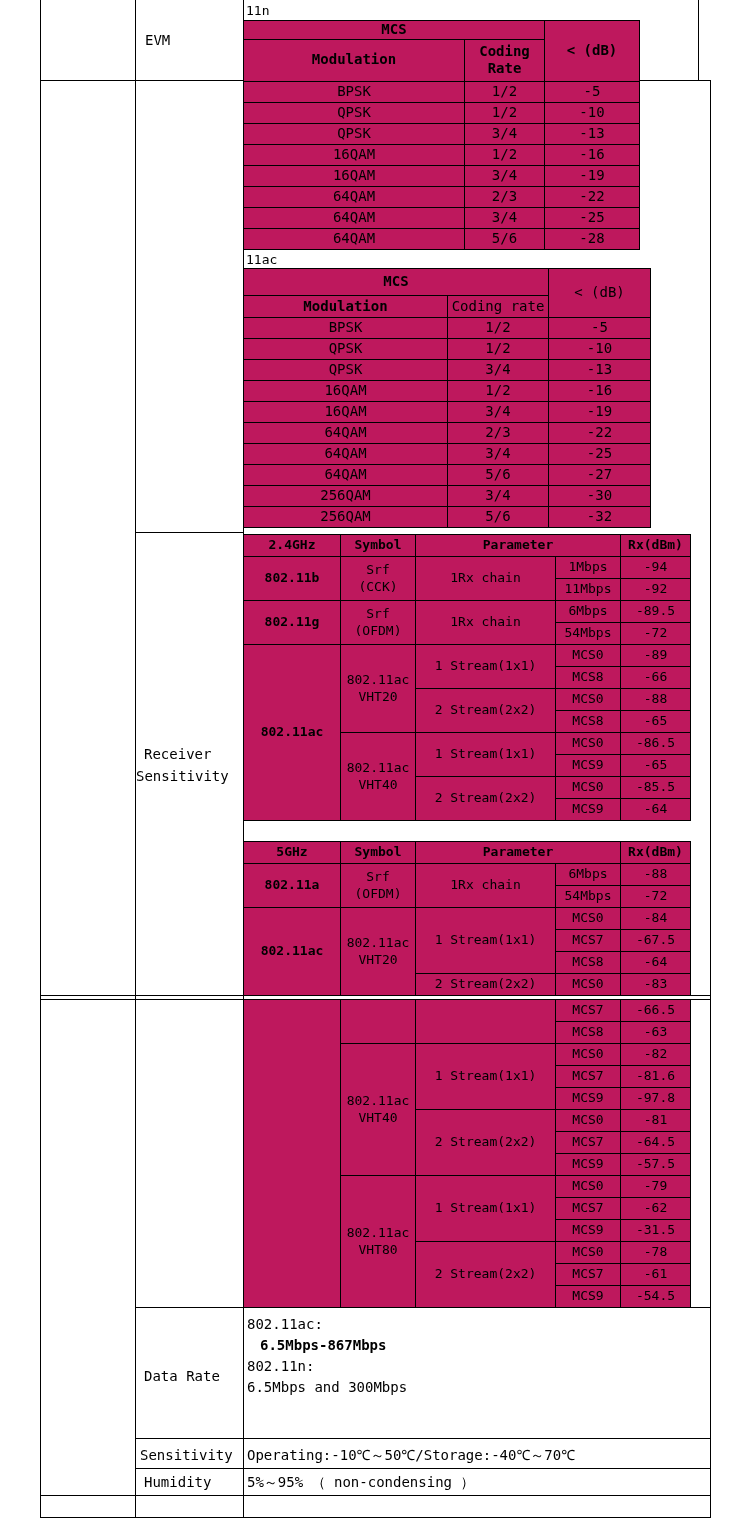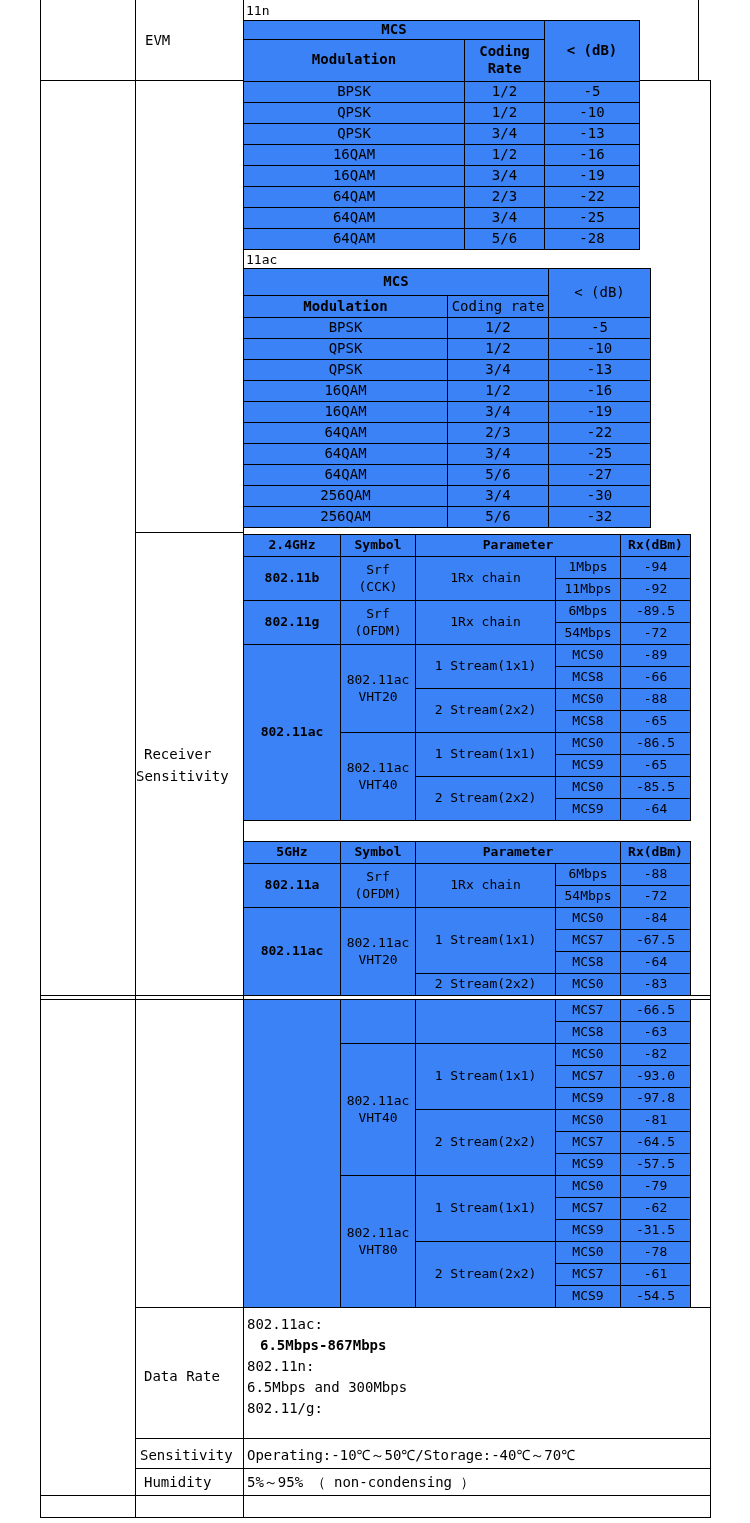--- a/index.html
+++ b/index.html
@@ -2,21 +2,21 @@
 <html><head>
 <meta charset="utf-8">
 <style>
   html,body{margin:0;padding:0;background:#fff;}
   .page{position:relative;width:750px;height:1523px;background:#fff;color:#000;
         font-family:"DejaVu Sans Mono","Liberation Mono",monospace;}
   .ln{position:absolute;background:#000;}
   .abs{position:absolute;white-space:nowrap;}
   .f14{font-size:14px;line-height:18px;}
   .f13{font-size:13px;line-height:17px;}
-  .tbl{position:absolute;border-collapse:collapse;table-layout:fixed;background:#3b82f6;}
+  .tbl{position:absolute;border-collapse:collapse;table-layout:fixed;background:#be185d;}
   .tbl td{border:1px solid #000;text-align:center;vertical-align:middle;padding:0;
           white-space:nowrap;overflow:hidden;line-height:1.25;}
   .t14 td{font-size:14px;}
   .t13 td{font-size:13px;}
   .b{font-weight:bold;}
   .u{}
   .h21{height:21px;}
   .h22{height:22px;}
   .dr-lines div{line-height:21px;}
   .ind{padding-left:13px;font-weight:bold;}
@@ -351,21 +351,21 @@
       <td rowspan="6">
         <div>802.11ac</div>
         <div>VHT40</div>
       </td>
       <td rowspan="3">1 Stream(1x1)</td>
       <td>MCS0</td>
       <td>-82</td>
     </tr>
     <tr class="h22">
       <td>MCS7</td>
-      <td>-93.0</td>
+      <td>-81.6</td>
     </tr>
     <tr class="h22">
       <td>MCS9</td>
       <td>-97.8</td>
     </tr>
     <tr class="h22">
       <td rowspan="3">2 Stream(2x2)</td>
       <td>MCS0</td>
       <td>-81</td>
     </tr>
@@ -408,19 +408,18 @@
       <td>-54.5</td>
     </tr>
     </tbody>
   </table>
 
   <div class="abs f14 dr-lines" style="left:247px;top:1314px">
     <div>802.11ac:</div>
     <div class="ind">6.5Mbps-867Mbps</div>
     <div>802.11n:</div>
     <div>6.5Mbps and 300Mbps</div>
-    <div>802.11/g:</div>
   </div>
 
   <div class="abs f14" style="left:247px;top:1446px">Operating:-10℃～50℃/Storage:-40℃～70℃</div>
   <div class="abs f14" style="left:247px;top:1473px">5%～95% （ non-condensing ）</div>
 
 </div>
 
 </body></html>

